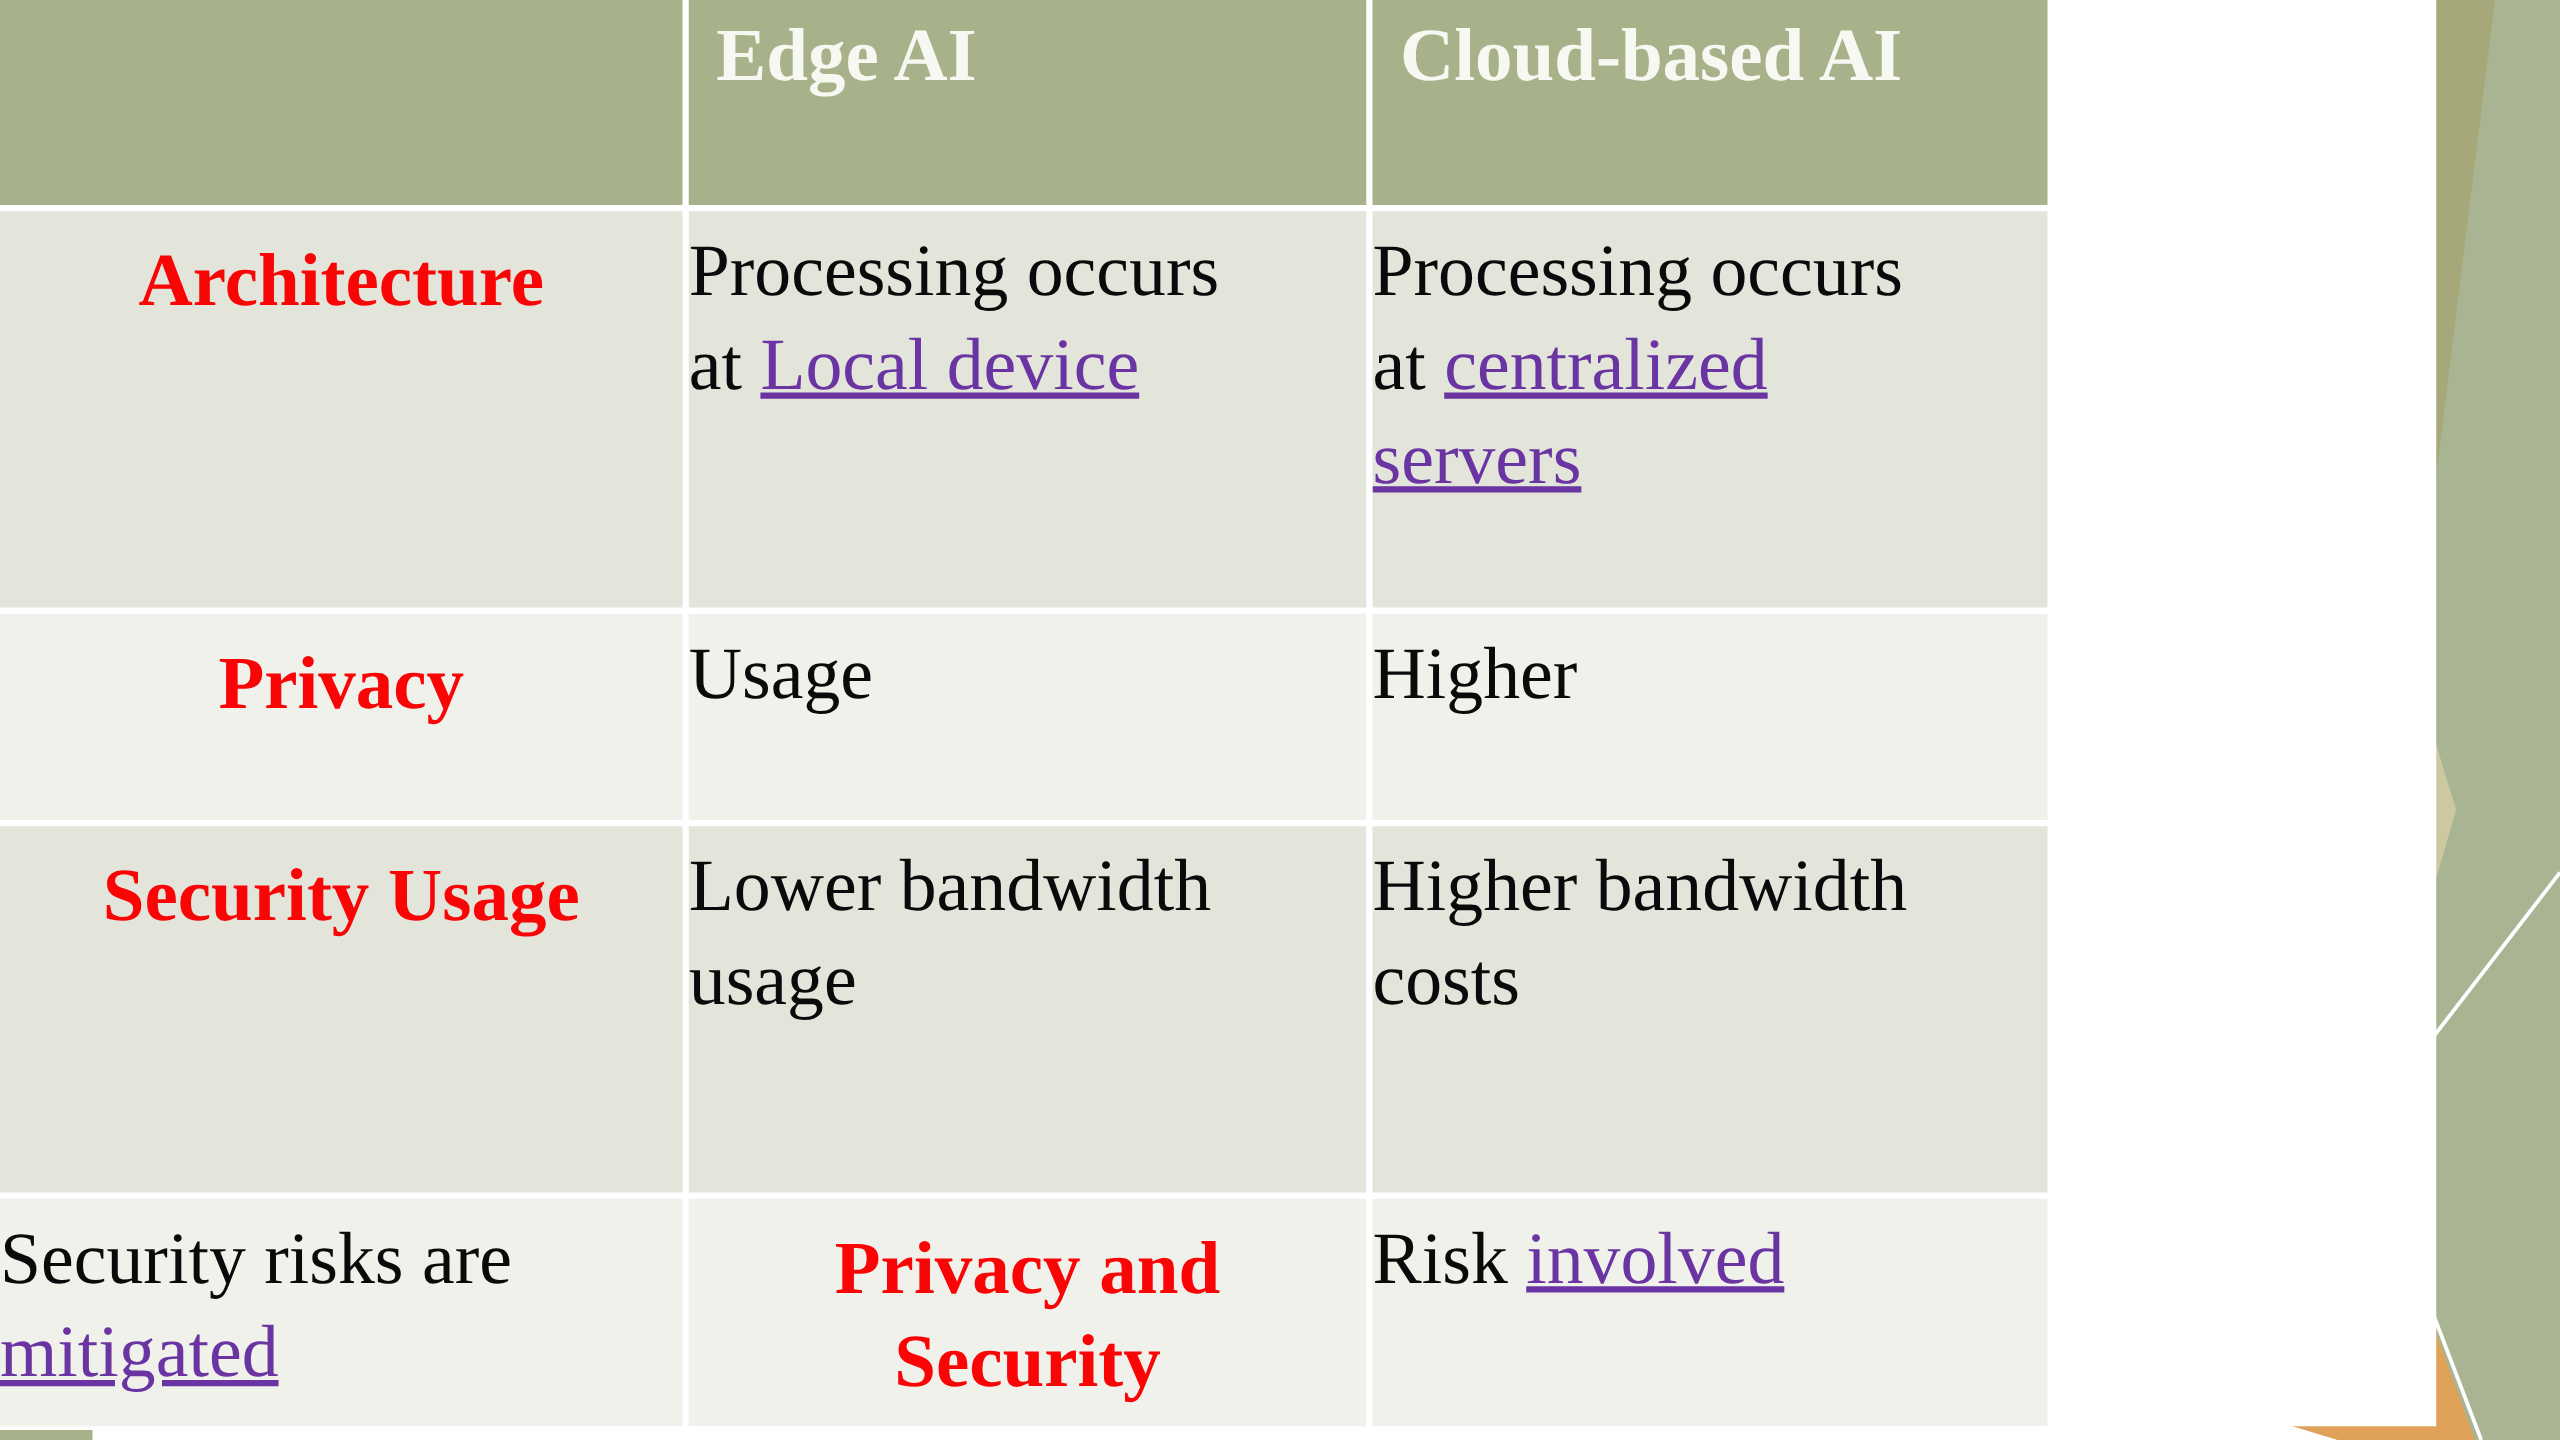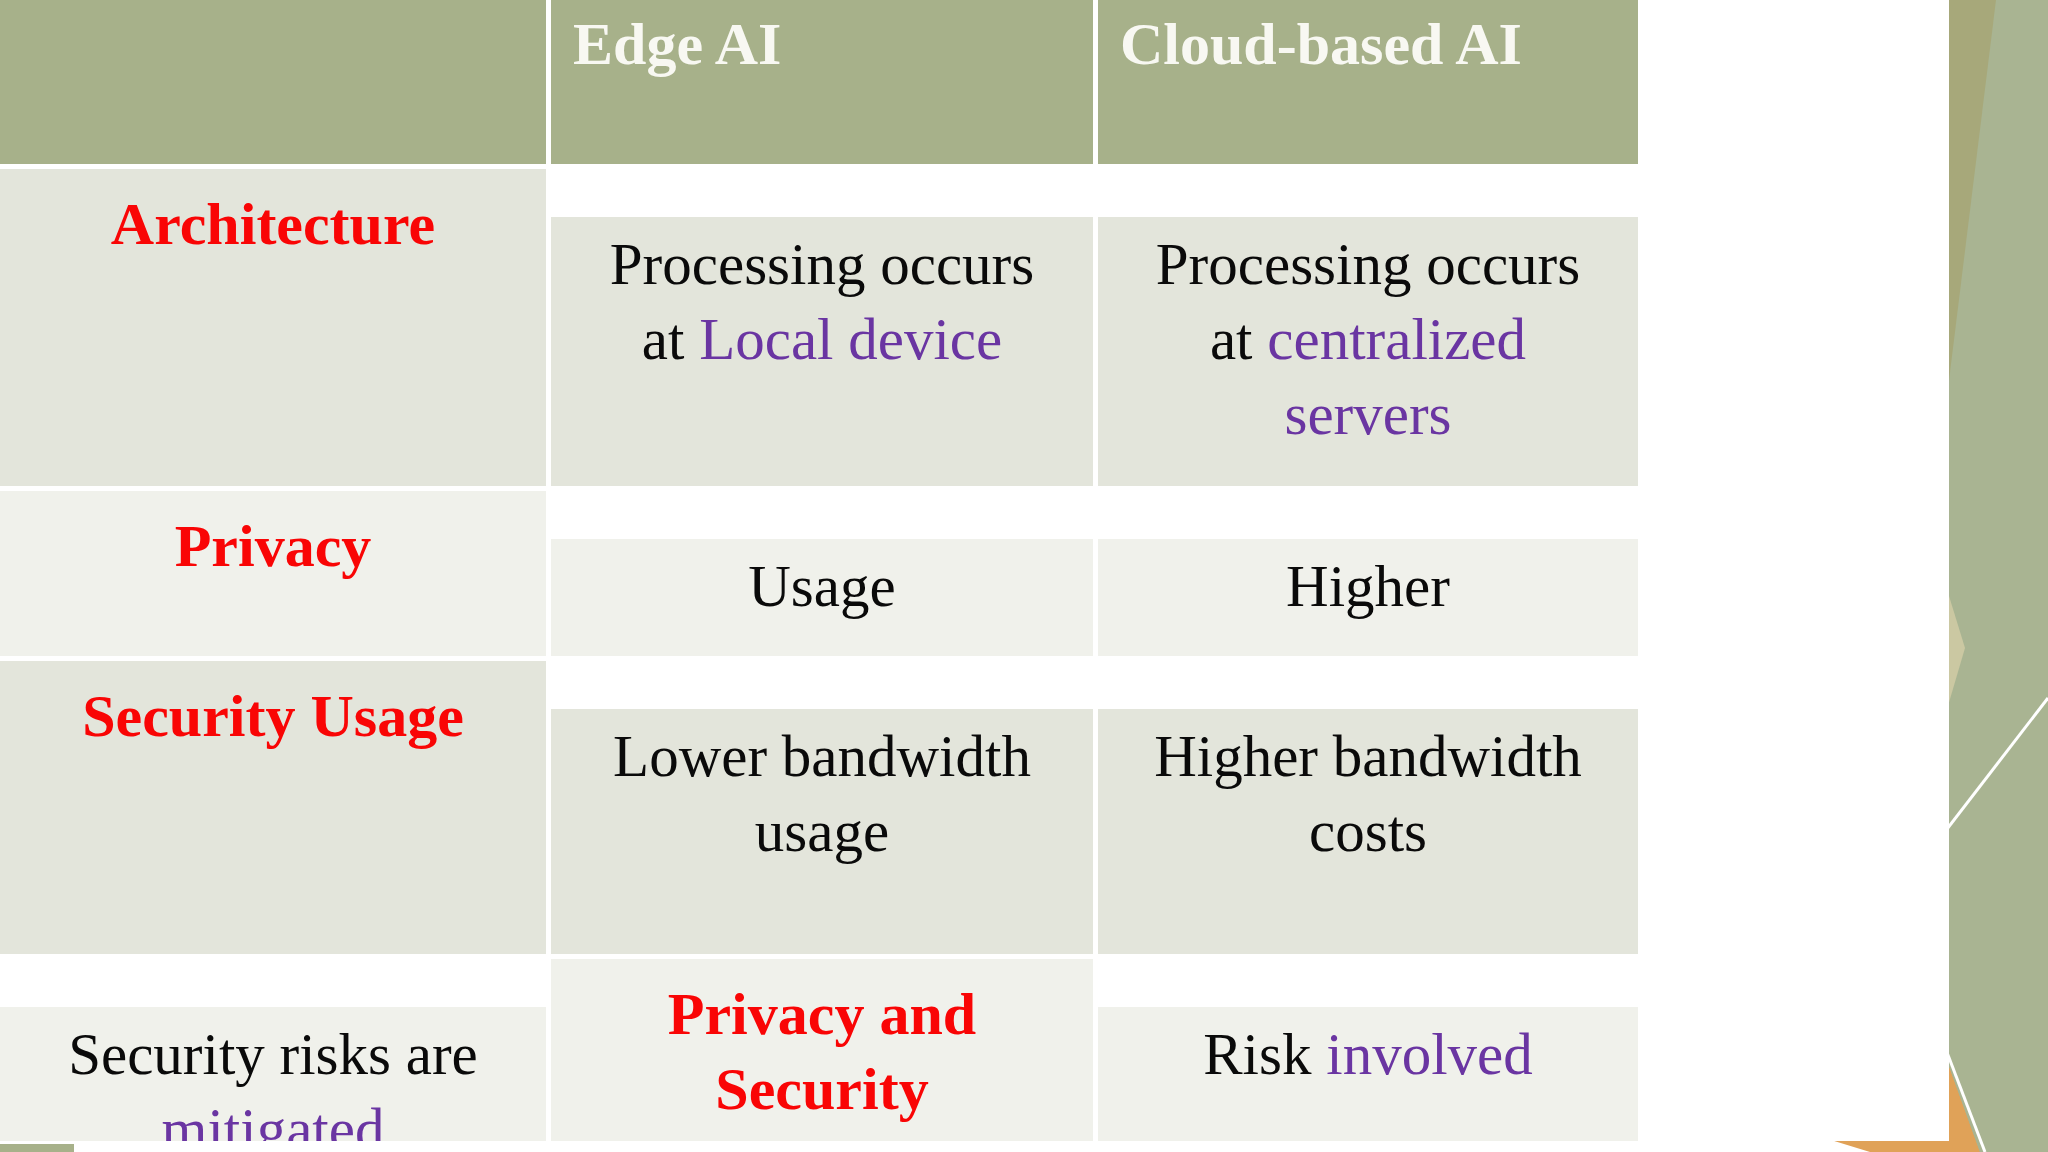--- a/index.html
+++ b/index.html
@@ -38,27 +38,26 @@
     font-weight:bold;
     font-size:60px;
     line-height:1.25;
     text-align:center;
     padding-top:18px;
   }
   .cell.body{
     color:var(--body-black);
     font-size:59px;
     line-height:1.27;
-    text-align:center;
+    text-align:left;
     padding-top:10px;
-    margin-top:48px;
   }
   .row-dark{background:var(--row-dark);}
   .row-light{background:var(--row-light);}
-  .purple{color:var(--accent-purple);}
+  .purple{color:var(--accent-purple);text-decoration:underline;}
 
   
   .decor{
     position:absolute;top:0;left:1644px;width:404px;height:1152px;
   }
 
   
   .corner-chip{
     position:absolute;left:0;top:1144px;width:74px;height:8px;
     background:var(--olive-header);

